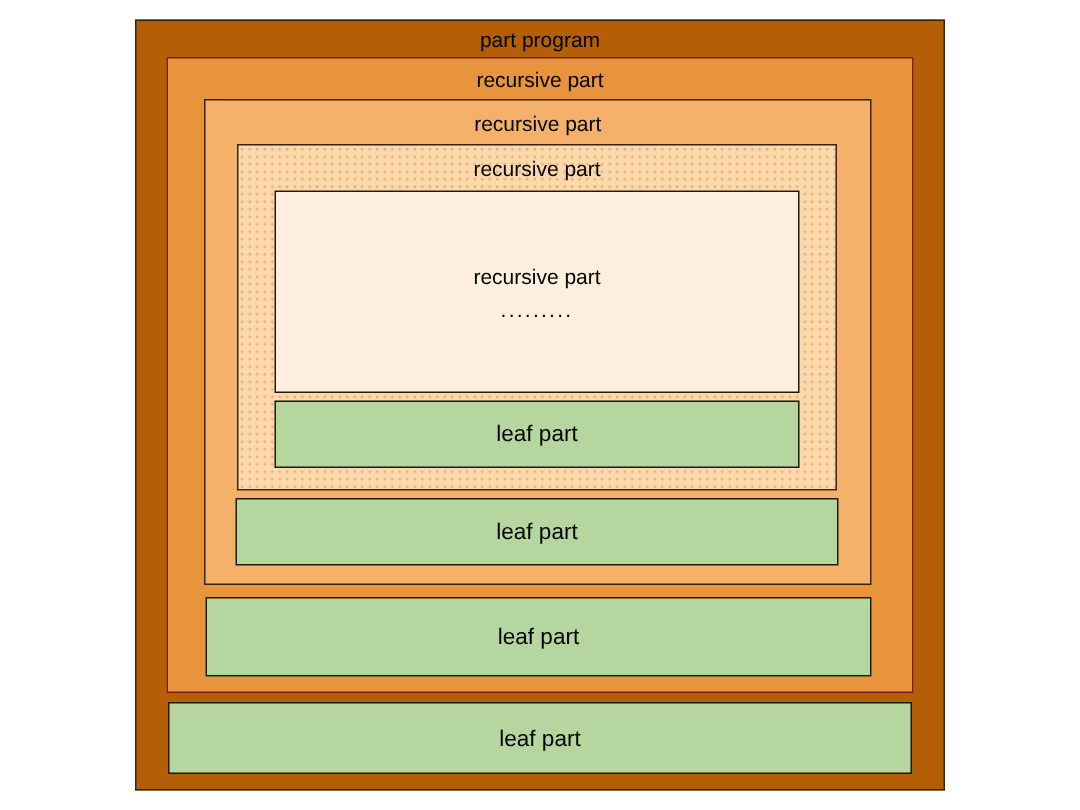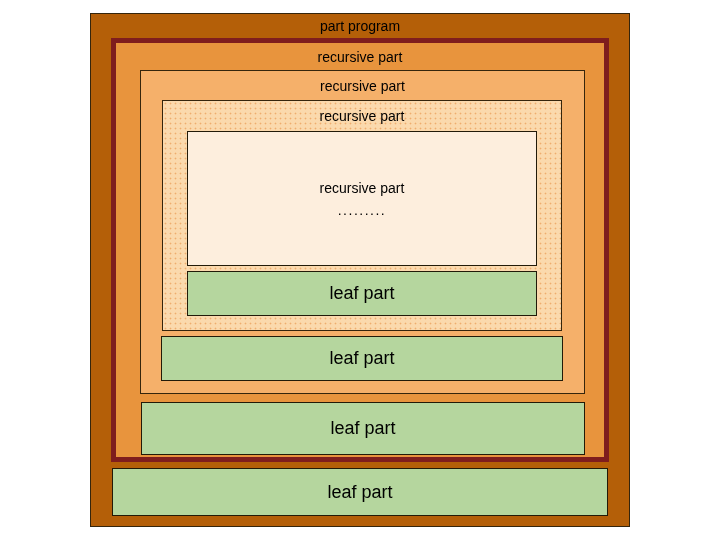--- a/index.html
+++ b/index.html
@@ -37,21 +37,21 @@
     background: var(--main-bg, #b45f08);
     border: 1px solid #35250c;
   }
   .main-box > .box-label { height: 25px; line-height: 25px; }
 
   
   .level1-box {
     left: 20px; top: 24px;
     width: 498px; height: 424px;
     background: var(--level1-bg, #e8943d);
-    border: 5px solid #7f1d1d;
+    border: 1px solid #7f1d1d;
   }
   .level1-box > .box-label { height: 28px; line-height: 28px; }
 
   
   .level2-box {
     left: 24px; top: 27px;
     width: 445px; height: 324px;
     background: var(--level2-bg, #f5b06a);
     border: 1px solid #35250c;
   }
@@ -90,21 +90,21 @@
     margin-top: 4px;
   }
 
   
   .leaf-box {
     background: var(--leaf-bg, #b5d69e);
     border: 1.5px solid #221a08;
     display: flex;
     align-items: center;
     justify-content: center;
-    font-size: 18px;
+    font-size: 15px;
   }
   .leaf-1 { left: 24px; top: 170px; width: 350px; height: 45px; }
   .leaf-2 { left: 20px; top: 265px; width: 402px; height: 45px; }
   .leaf-3 { left: 25px; top: 359px; width: 444px; height: 53px; }
   .leaf-4 { left: 21px; top: 454px; width: 496px; height: 48px; }
 </style>
 </head>
 <body>
 
 <div class="stage">

